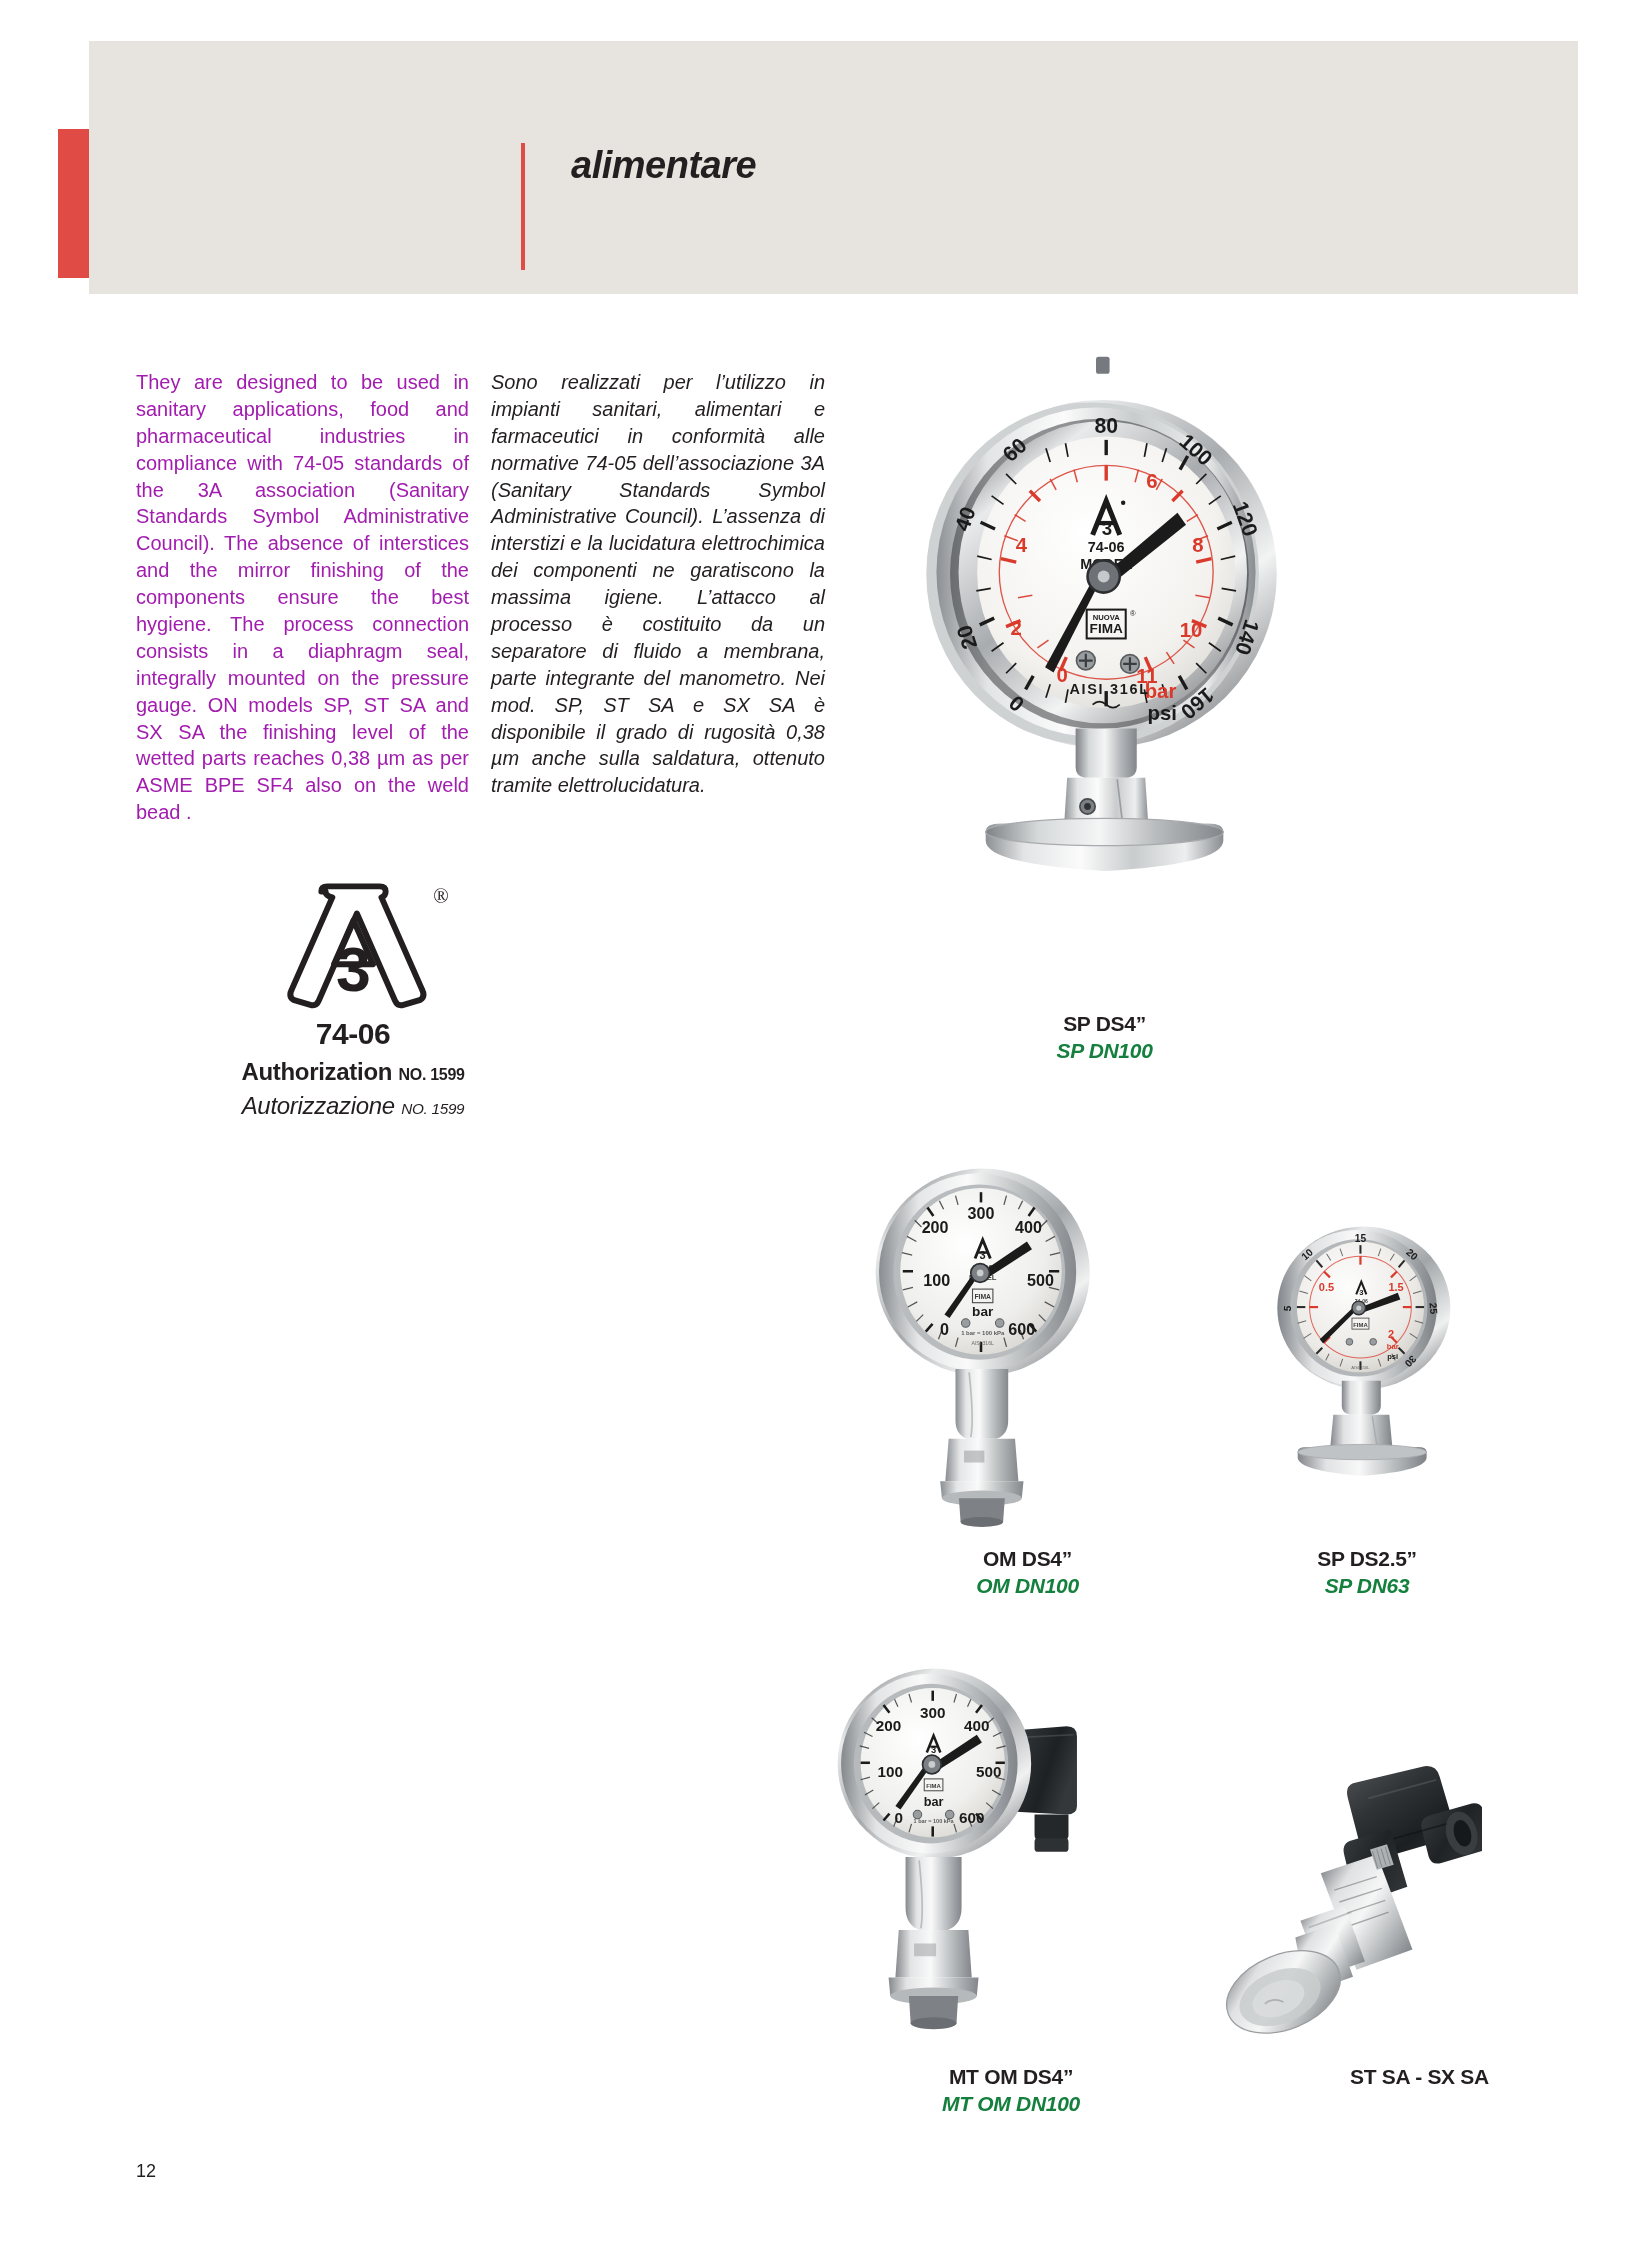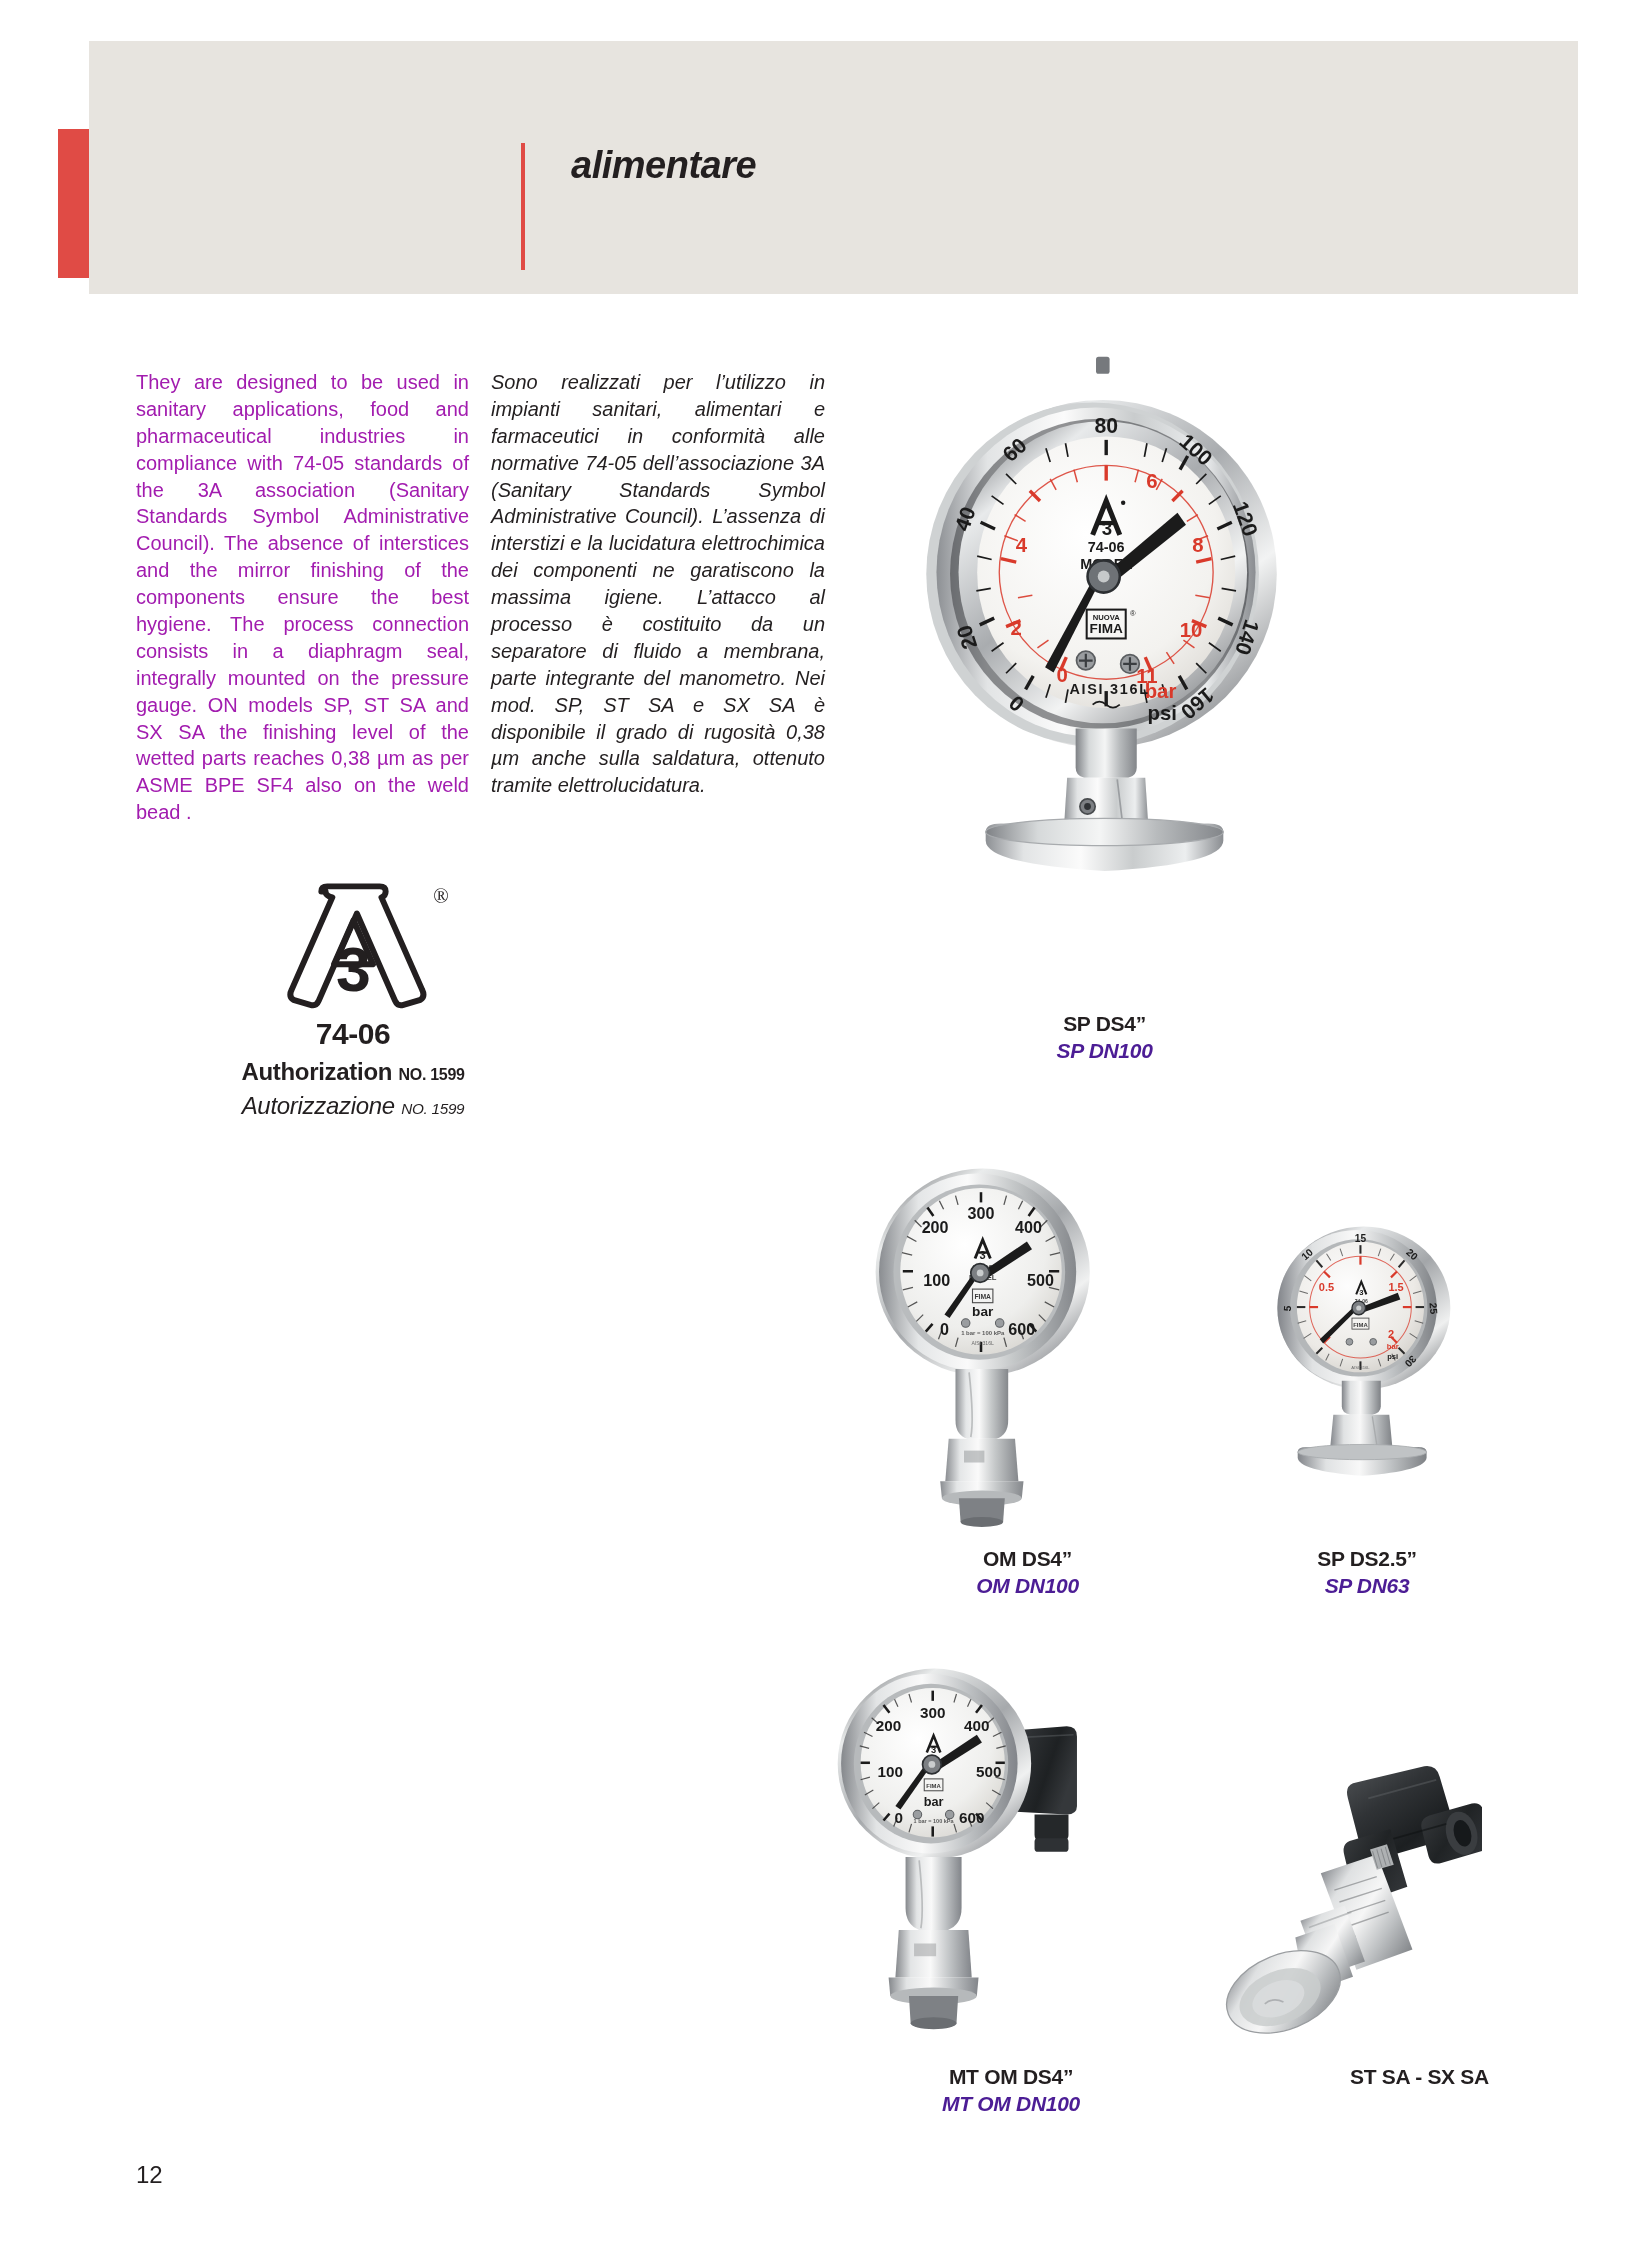--- a/index.html
+++ b/index.html
@@ -155,29 +155,29 @@
     font-weight: bold;
     letter-spacing: -0.3px;
     color: #231f20;
   }
   .caption .cap-it {
     display: block;
     font-size: 21px;
     font-weight: bold;
     font-style: italic;
     letter-spacing: -0.3px;
-    color: #4c1d95;
+    color: #15803d;
   }
 
   
   .page-num {
     position: absolute;
     left: 136px;
     top: 2161px;
-    font-size: 24px;
+    font-size: 18px;
     color: #231f20;
   }
 
   
   svg { display: block; }
 </style>
 </head>
 <body>
 
 <div class="header-band"></div>

